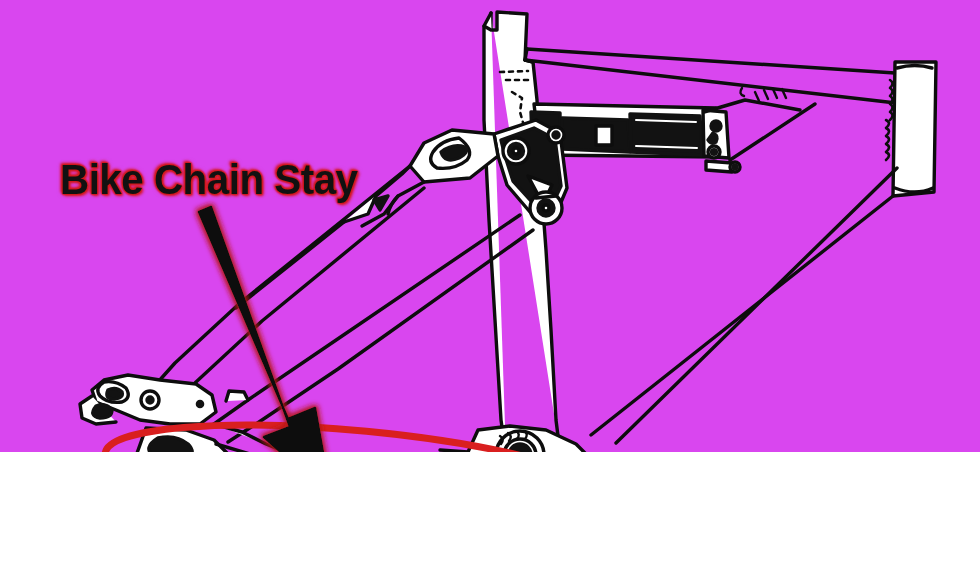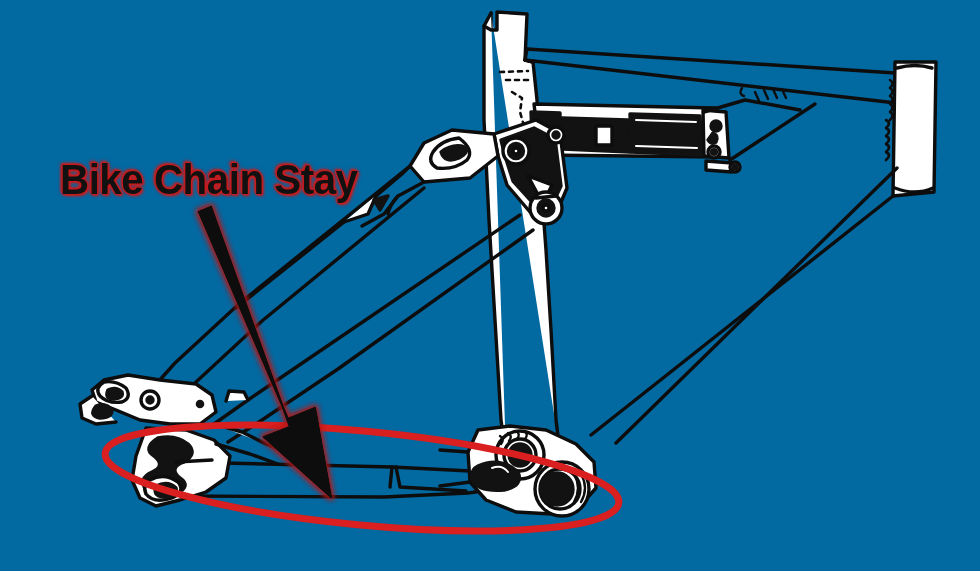--- a/index.html
+++ b/index.html
@@ -6,22 +6,22 @@
     margin: 0;
     padding: 0;
     background: #ffffff;
   }
   body {
     font-family: "Liberation Sans", sans-serif;
   }
   #stage {
     position: relative;
     width: 980px;
-    height: 571px;
-    background: #0369a1;
+    height: 452px;
+    background: #d946ef;
     overflow: hidden;
   }
   #stage svg {
     position: absolute;
     top: 0;
     left: 0;
     width: 980px;
     height: 571px;
     display: block;
   }

